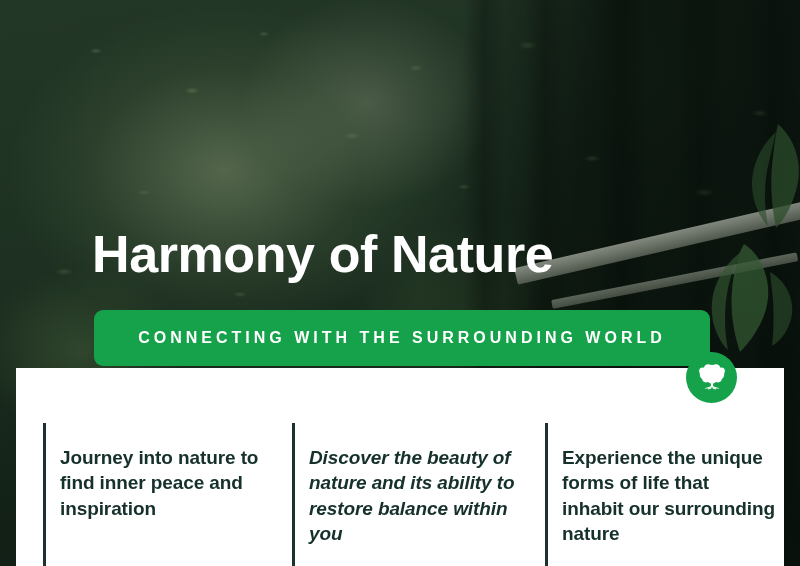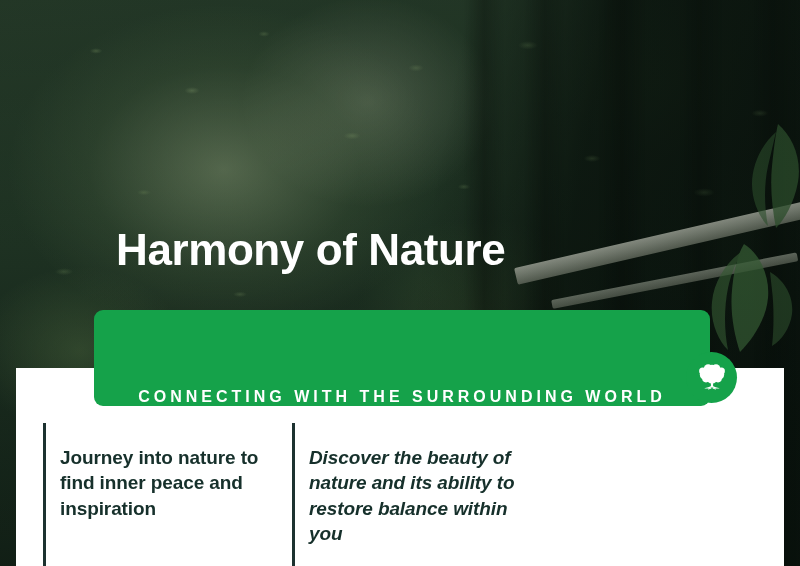--- a/index.html
+++ b/index.html
@@ -103,46 +103,45 @@
   
   .bg-scrim {
     position:absolute; inset:0;
     background:linear-gradient(180deg, rgba(12,24,16,0.30) 0%, rgba(12,24,16,0.22) 45%, rgba(12,24,16,0.34) 100%);
   }
 
   
   .title {
     position:absolute;
     left:92px; top:228px;
-    font-size:44px;
+    font-size:52px;
     font-weight:700;
     color:#ffffff;
     letter-spacing:-0.4px;
     line-height:1;
     white-space:nowrap;
-    margin-left:24px;
   }
 
   
   .panel {
     position:absolute;
     left:16px; top:368px;
     width:768px; height:216px;
     background:#ffffff;
   }
 
   
   .banner {
     position:absolute;
     left:94px; top:310px;
-    width:616px; height:96px;
+    width:616px; height:56px;
     background:#15a24a;
     border-radius:9px;
     display:flex;
-    align-items:flex-end;
+    align-items:center;
     justify-content:center;
   }
   .banner-text {
     font-size:16px;
     font-weight:700;
     color:#ffffff;
     letter-spacing:4.0px;
     white-space:nowrap;
   }
 
@@ -249,15 +248,18 @@
     </svg>
   </div>
 
   <div class="cols">
     <div class="col col-1">
       <p>Journey into nature to find inner peace and inspiration</p>
     </div>
     <div class="col col-2">
       <p>Discover the beauty of nature and its ability to restore balance within you</p>
     </div>
+    <div class="col col-3">
+      <p>Experience the unique forms of life that inhabit our surrounding nature</p>
+    </div>
   </div>
 
 </div>
 
 </body></html>

